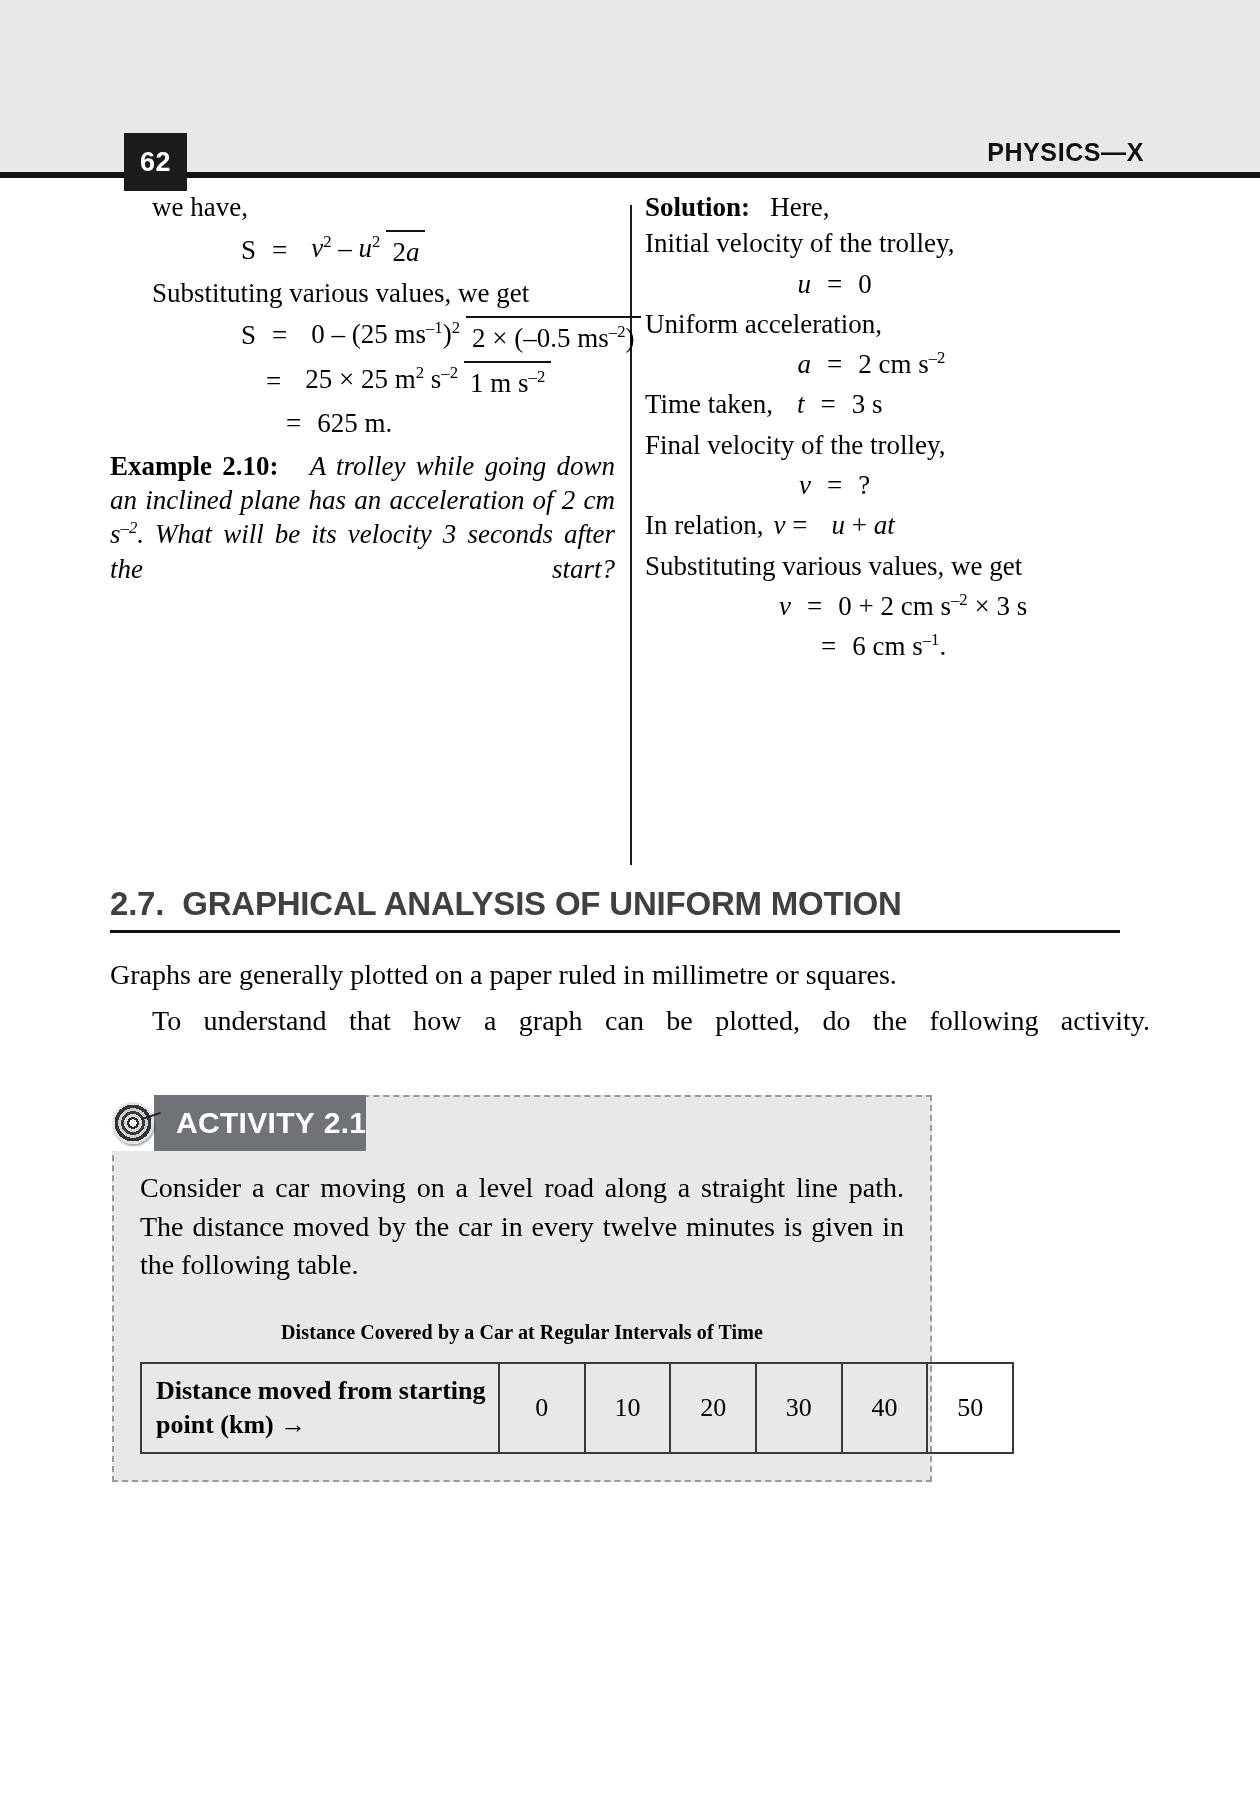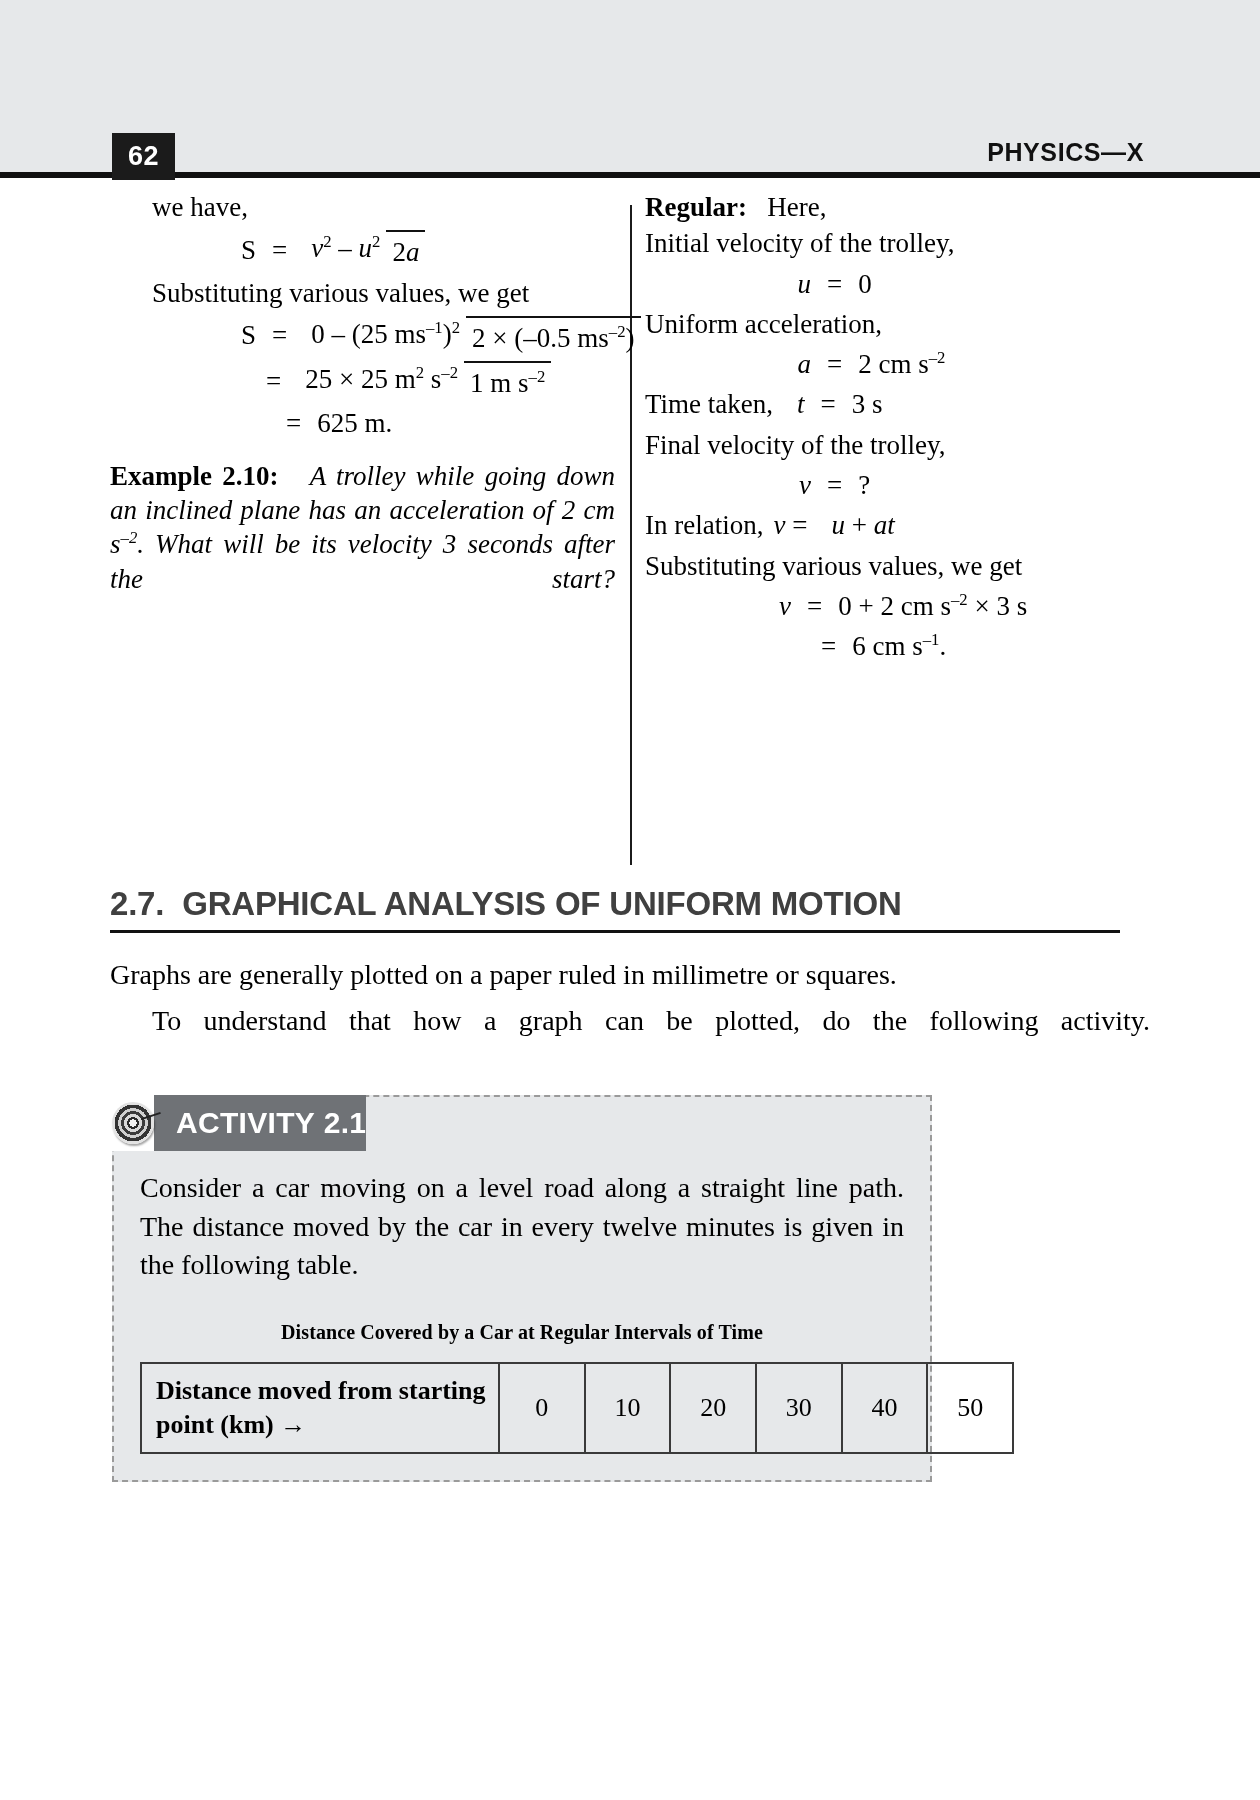--- a/index.html
+++ b/index.html
@@ -28,24 +28,24 @@
   .header-rule {
     position: absolute;
     left: 0;
     top: 172px;
     width: 1260px;
     height: 6px;
     background: #111111;
   }
   .page-number-box {
     position: absolute;
-    left: 112px;
+    left: 124px;
     top: 133px;
     width: 63px;
-    height: 47px;
+    height: 58px;
     background: #1b1b1b;
     color: #ffffff;
     font-family: "Liberation Sans", sans-serif;
     font-weight: bold;
     font-size: 27px;
     display: flex;
     align-items: center;
     justify-content: center;
     letter-spacing: 0.5px;
   }
@@ -322,30 +322,30 @@
         <span class="num">25 × 25 m<sup>2</sup> s<sup>–2</sup></span>
         <span class="den">1 m s<sup>–2</sup></span>
       </span>
     </div>
 
     <div class="eq pad-l-160">
       <span class="eqsign">=</span>
       <span>625 m.</span>
     </div>
 
-    <p class="para ital just-full" style="margin-top:18px">
+    <p class="para ital just-full" style="margin-top:8px">
       <span class="bold">Example 2.10:</span>
       &nbsp;&nbsp;<span>A trolley while going down an inclined plane has an acceleration of 2 cm s<sup>–2</sup>. What will be its velocity 3 seconds after the start?</span>
     </p>
   </div>
 
   <div class="col-right">
 
     <p class="para">
-      <span class="bold">Regular:</span>
+      <span class="bold">Solution:</span>
       &nbsp;&nbsp;<span>Here,</span>
     </p>
 
     <p class="para">Initial velocity of the trolley,</p>
 
     <div class="eq pad-l-140">
       <span class="lhs ital-var">u</span>
       <span class="eqsign">=</span>
       <span>0</span>
     </div>

